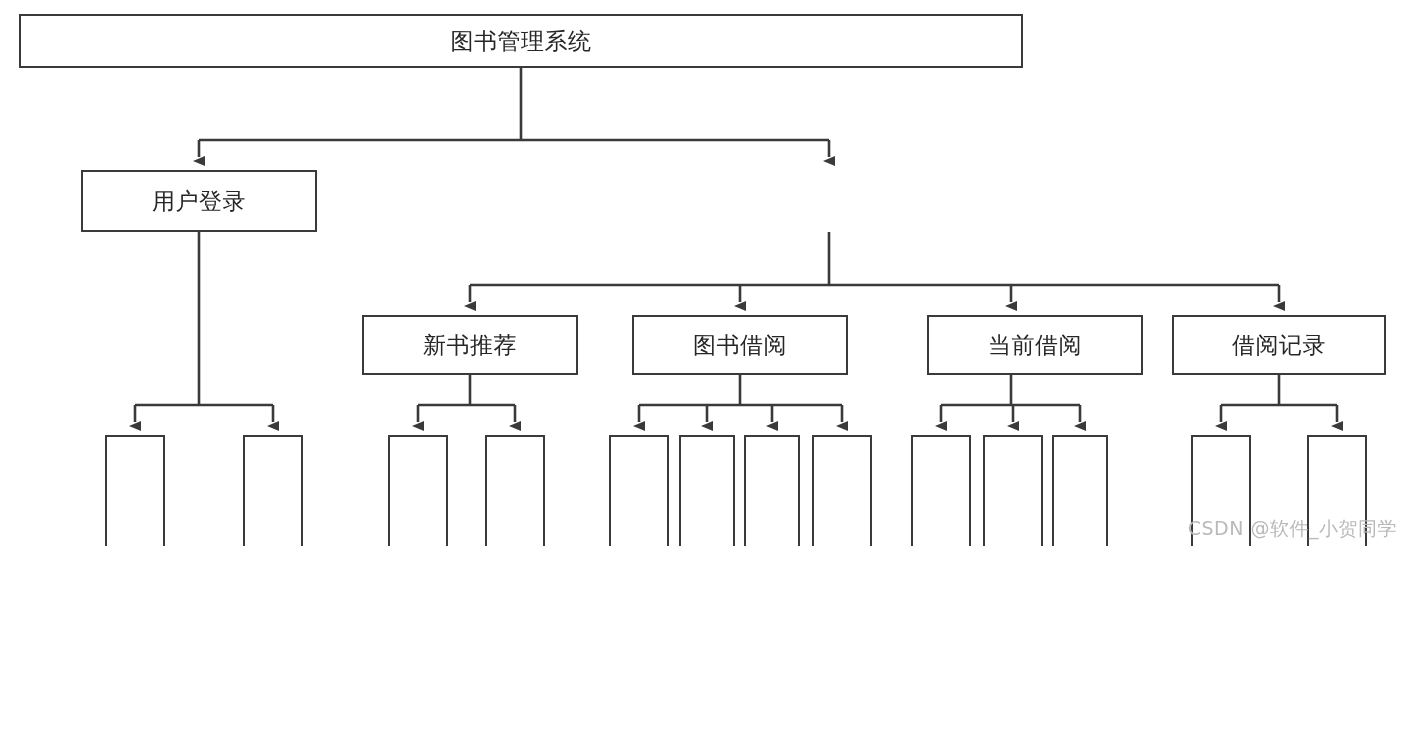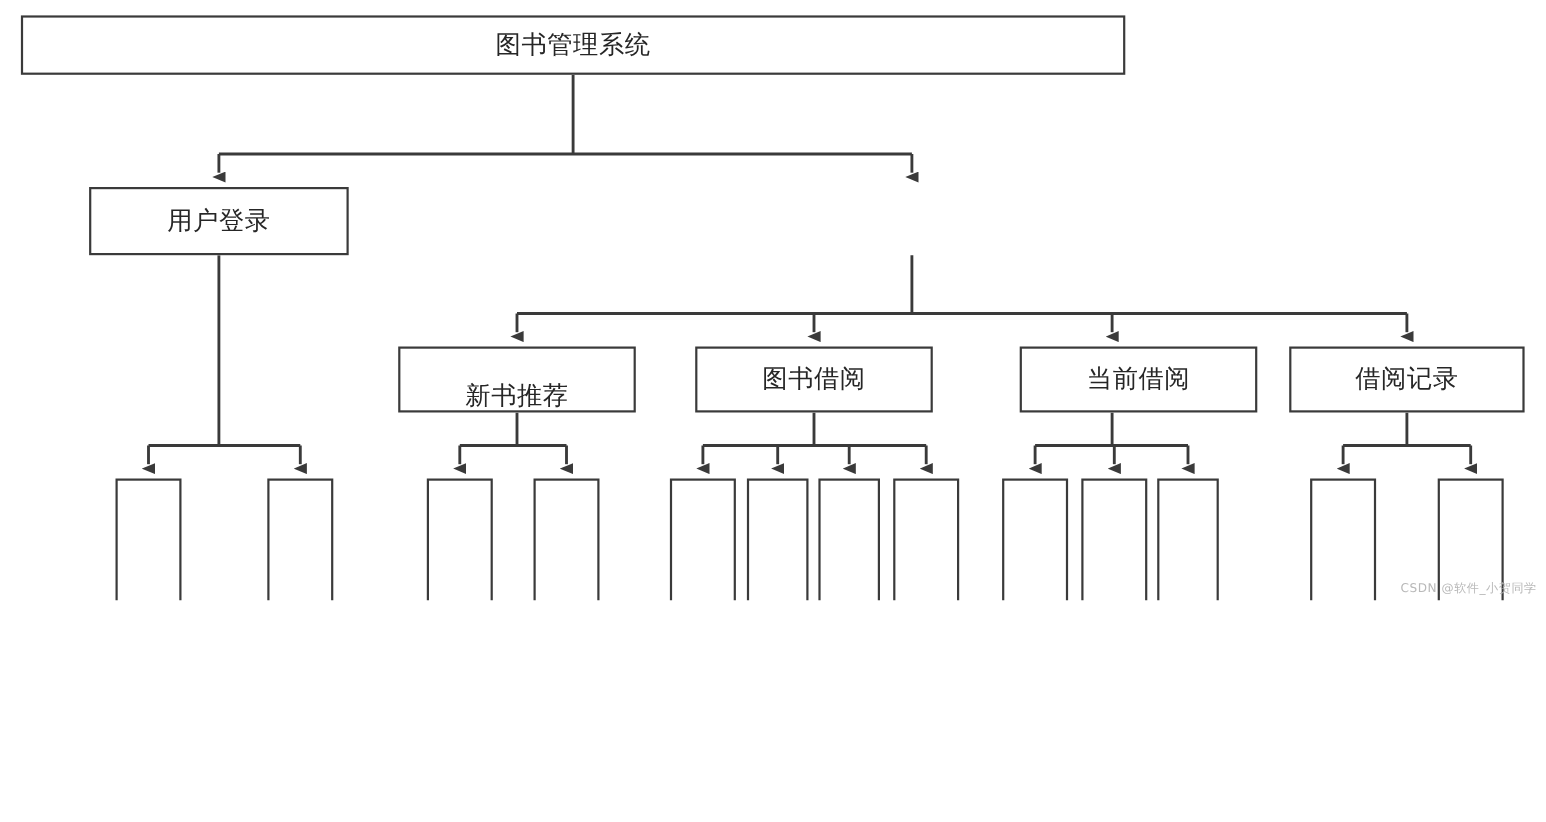--- a/index.html
+++ b/index.html
@@ -58,21 +58,21 @@
     white-space: nowrap;
     color: #262626;
   }
   .leaf.tall .leaf-label {
     line-height: 1.26;
   }
   #watermark {
     position: absolute;
     right: 8px;
     bottom: 4px;
-    font-size: 11px;
+    font-size: 19px;
     color: #b9b9b9;
     letter-spacing: 0.5px;
     white-space: nowrap;
     user-select: none;
   }
 </style>
 </head>
 <body>
 
 <div id="diagram-root">
@@ -114,21 +114,21 @@
   </svg>
 
   <div class="node root horiz" style="left: 19px; top: 14px; width: 1004px; height: 54px;">
     <span>图书管理系统</span>
   </div>
 
   <div class="node horiz" style="left: 81px; top: 170px; width: 236px; height: 62px;">
     <span>用户登录</span>
   </div>
 
-  <div class="node horiz" style="left: 362px; top: 315px; width: 216px; height: 60px; align-items: flex-end;">
+  <div class="node horiz" style="left: 362px; top: 315px; width: 216px; height: 60px;">
     <span>新书推荐</span>
   </div>
   <div class="node horiz" style="left: 632px; top: 315px; width: 216px; height: 60px;">
     <span>图书借阅</span>
   </div>
   <div class="node horiz" style="left: 903px; top: 315px; width: 216px; height: 60px; margin-left: 24px;">
     <span>当前借阅</span>
   </div>
   <div class="node horiz" style="left: 1172px; top: 315px; width: 214px; height: 60px;">
     <span>借阅记录</span>

